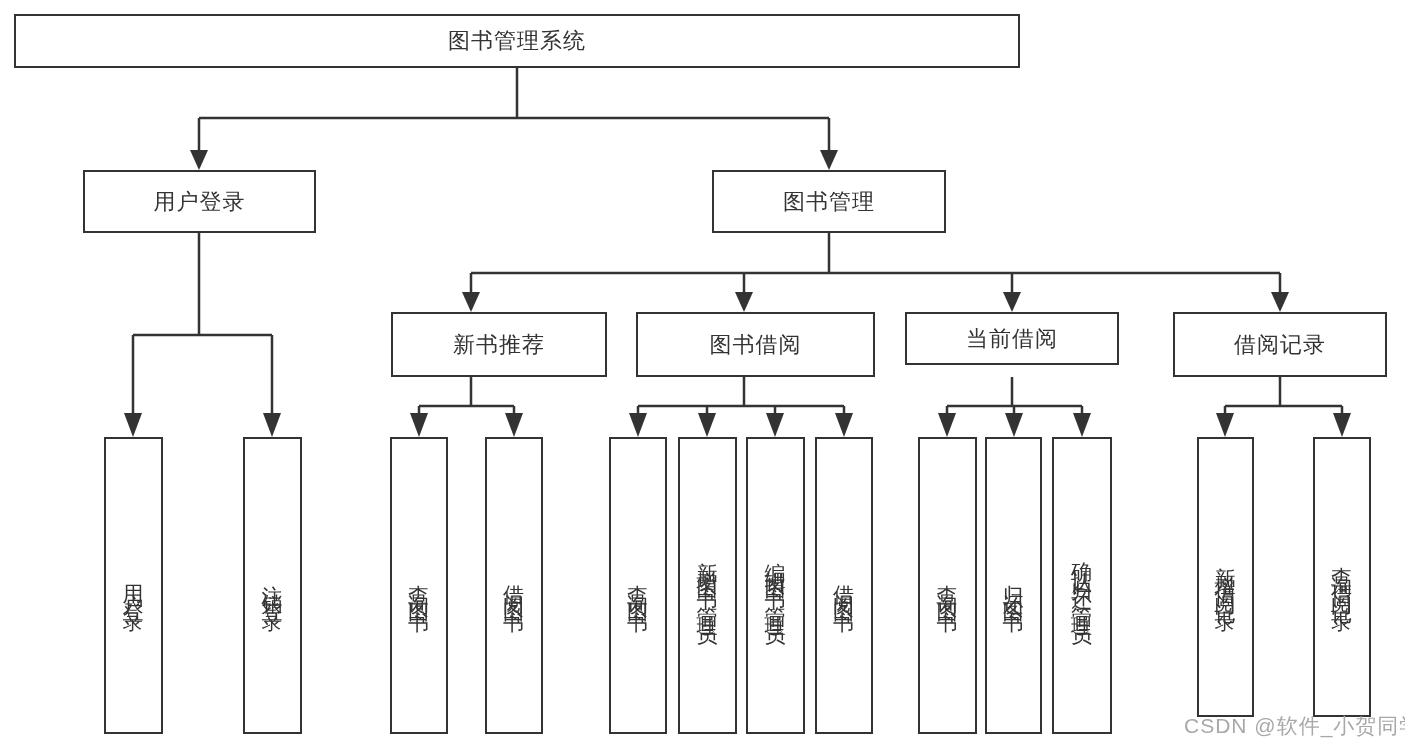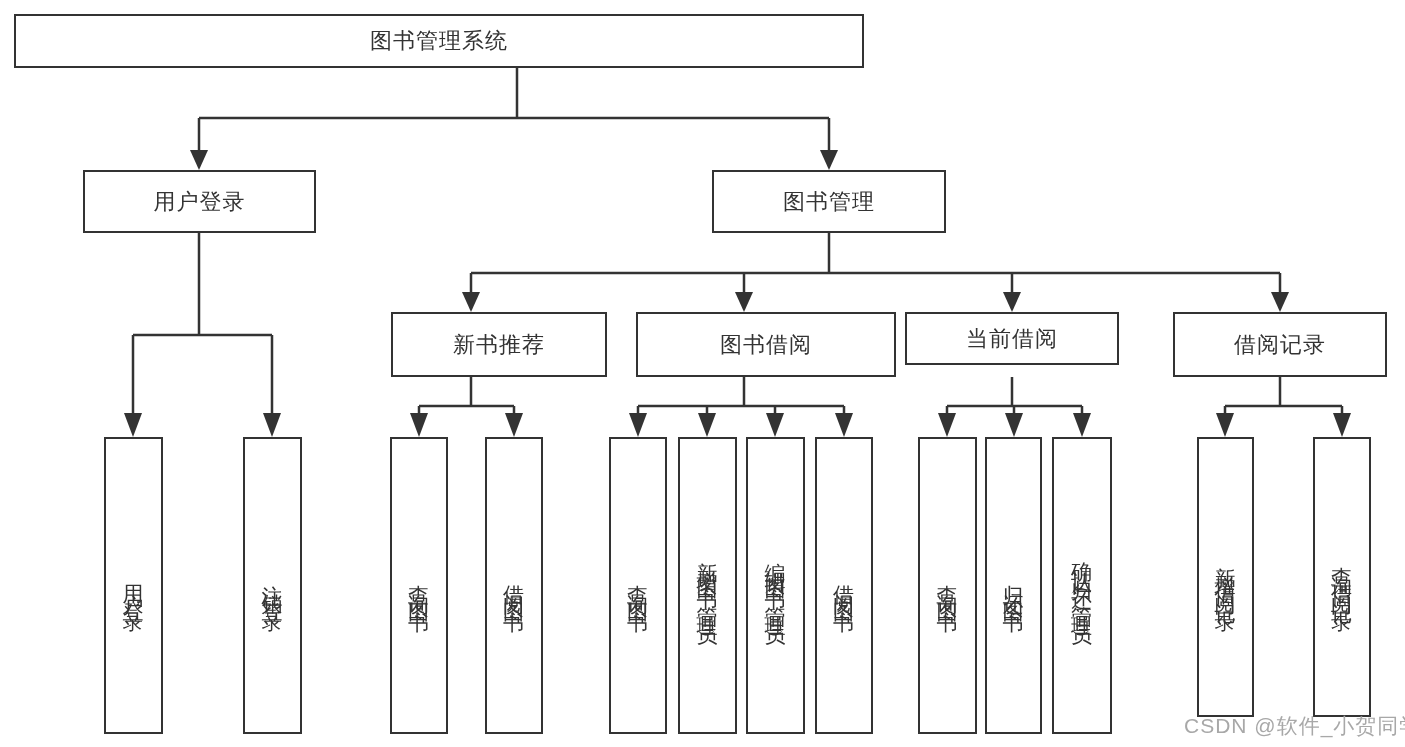--- a/index.html
+++ b/index.html
@@ -90,35 +90,35 @@
       <path d="M766 413 L784 413 L775 437 Z"></path>
       <path d="M835 413 L853 413 L844 437 Z"></path>
       <path d="M938 413 L956 413 L947 437 Z"></path>
       <path d="M1005 413 L1023 413 L1014 437 Z"></path>
       <path d="M1073 413 L1091 413 L1082 437 Z"></path>
       <path d="M1216 413 L1234 413 L1225 437 Z"></path>
       <path d="M1333 413 L1351 413 L1342 437 Z"></path>
     </g>
   </svg>
 
-  <div class="box root-box" style="left:14px; top:14px; width:850px; height:54px;font-family:Liberation Serif, serif;">
+  <div class="box root-box" style="left:14px; top:14px; width:1006px; height:54px;font-family:Liberation Serif, serif;">
     <span class="hlabel">图书管理系统</span>
   </div>
 
   <div class="box" style="left:83px; top:170px; width:233px; height:63px;">
     <span class="hlabel">用户登录</span>
   </div>
   <div class="box" style="left:712px; top:170px; width:234px; height:63px;">
     <span class="hlabel">图书管理</span>
   </div>
 
   <div class="box" style="left:363px; top:312px; width:216px; height:65px;margin-left:28px;">
     <span class="hlabel">新书推荐</span>
   </div>
-  <div class="box" style="left:636px; top:312px; width:260px; height:65px;">
+  <div class="box" style="left:636px; top:312px; width:239px; height:65px;">
     <span class="hlabel">图书借阅</span>
   </div>
   <div class="box" style="left:905px; top:312px; width:214px; height:53px;">
     <span class="hlabel">当前借阅</span>
   </div>
   <div class="box" style="left:1173px; top:312px; width:214px; height:65px;">
     <span class="hlabel">借阅记录</span>
   </div>
 
   <div class="box vbox" style="left:104px; top:437px; width:59px; height:297px;">

